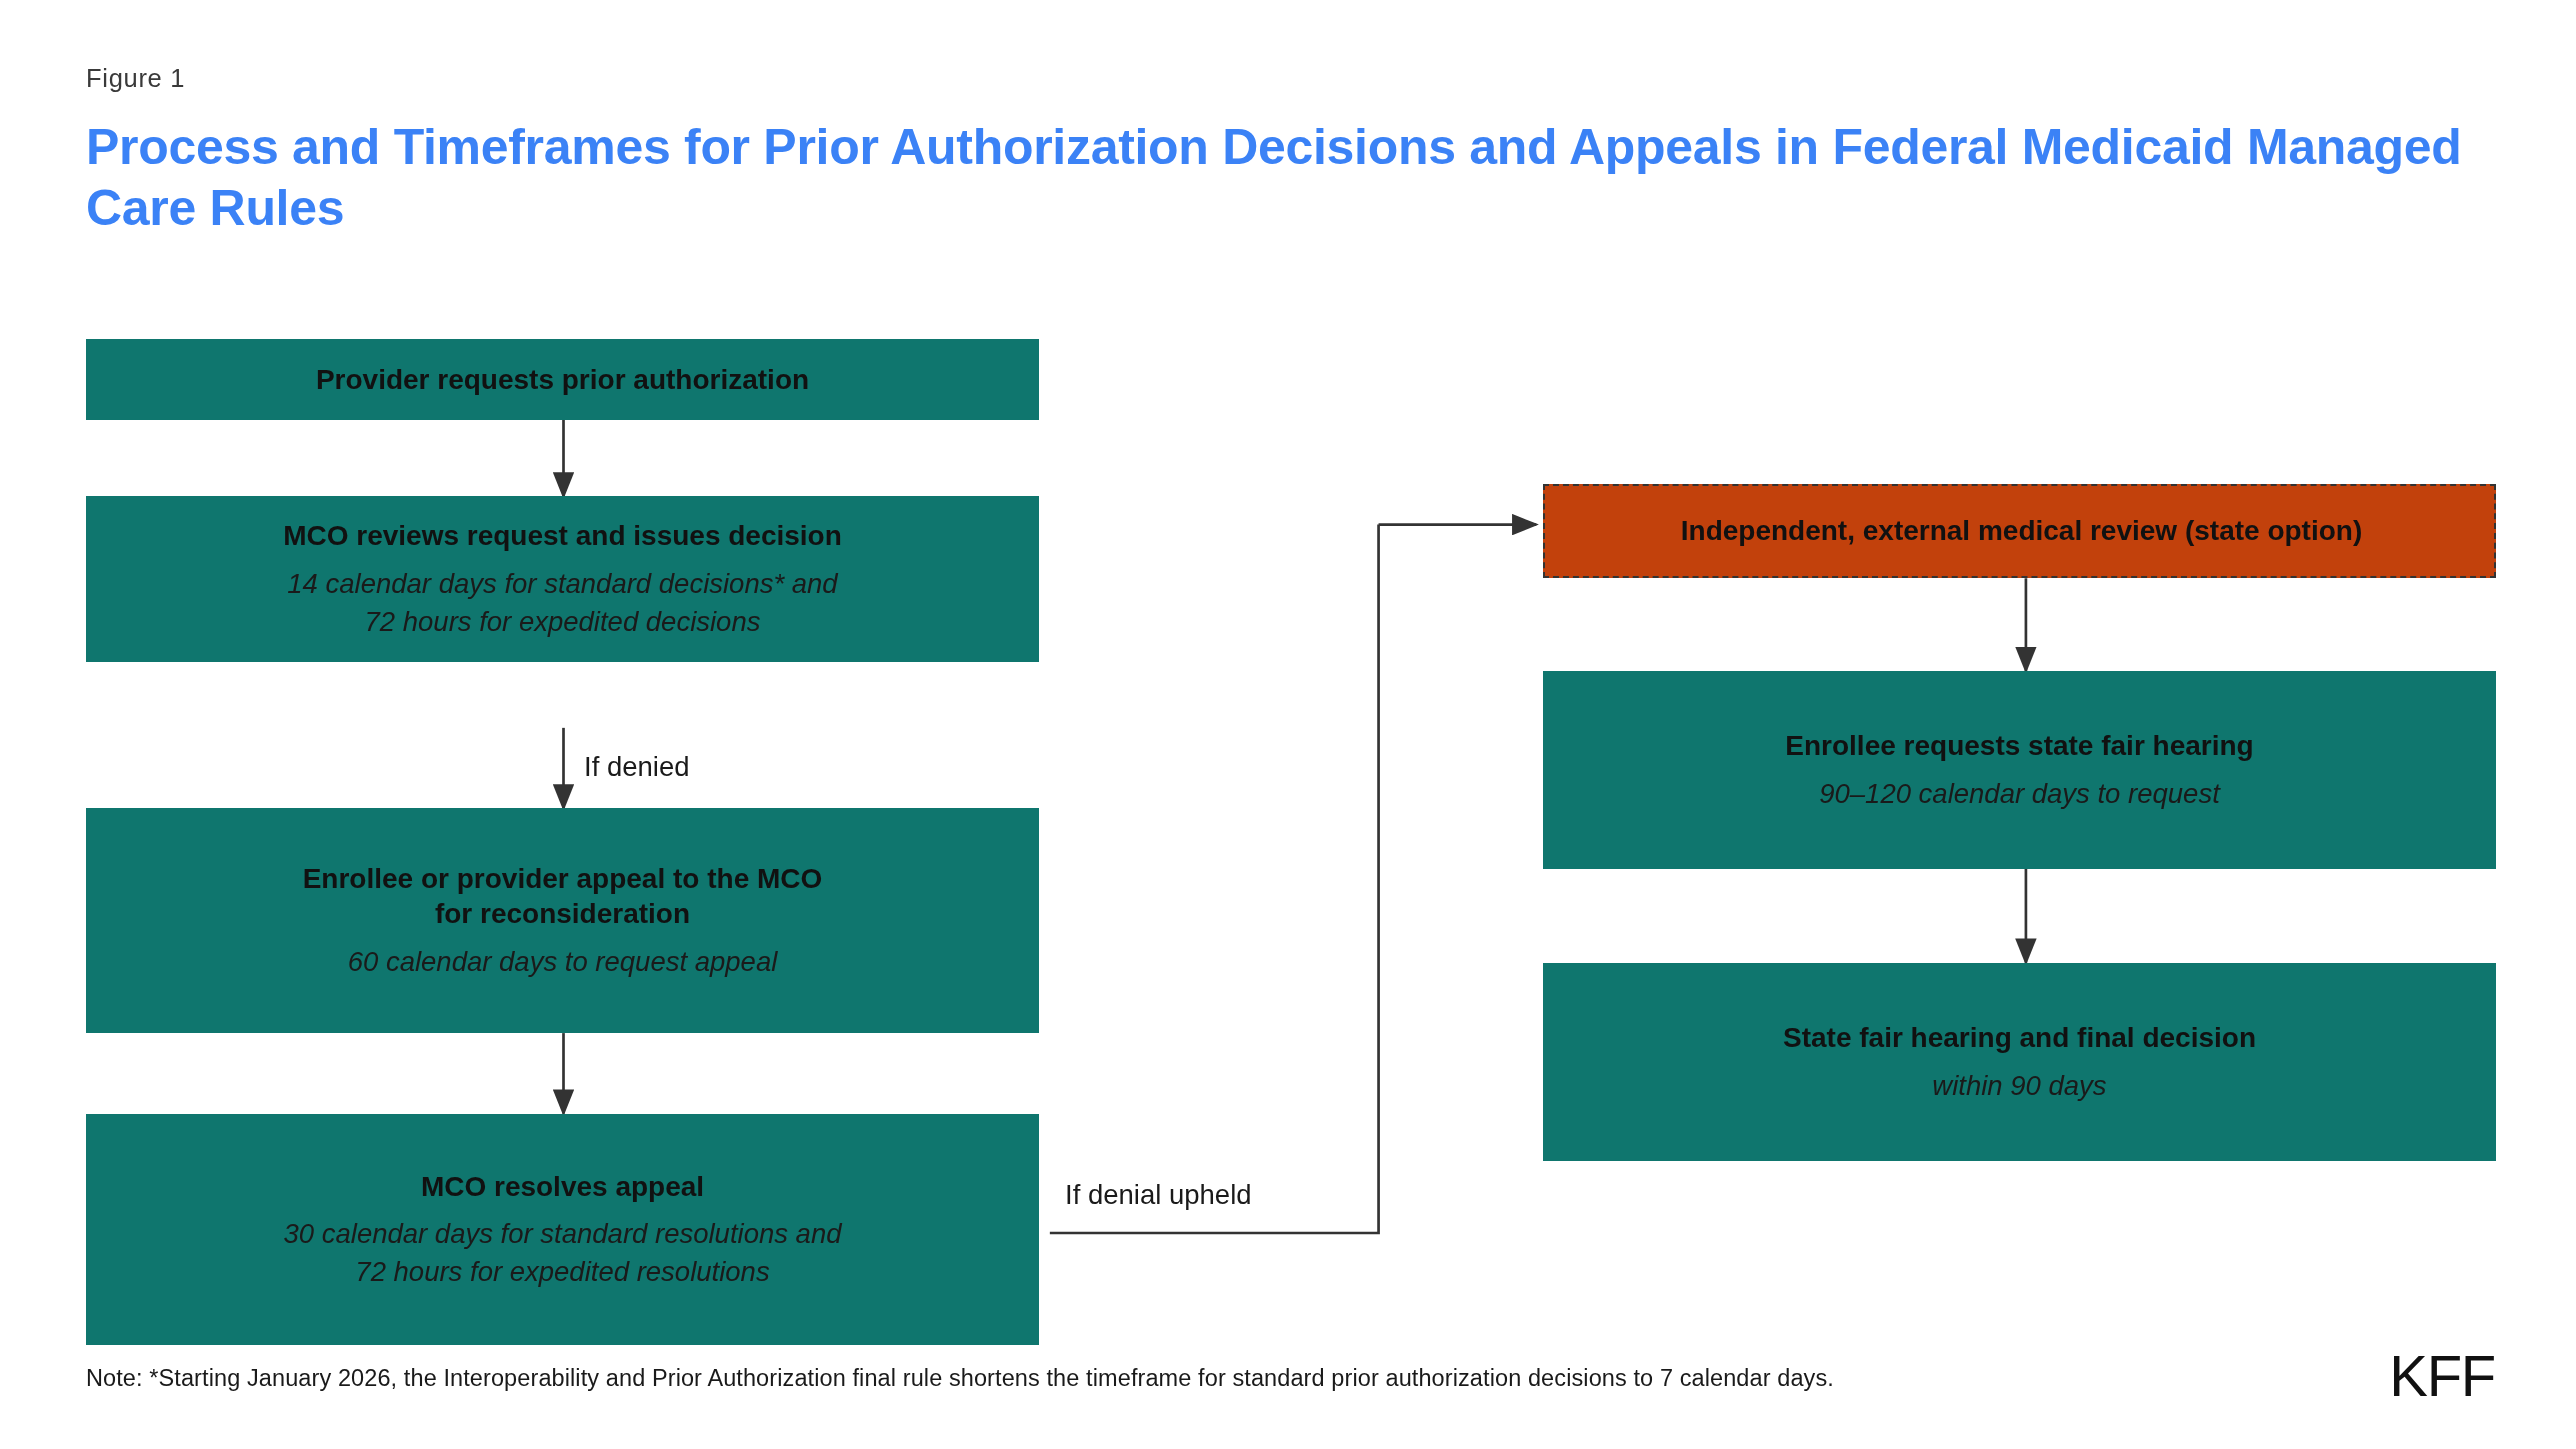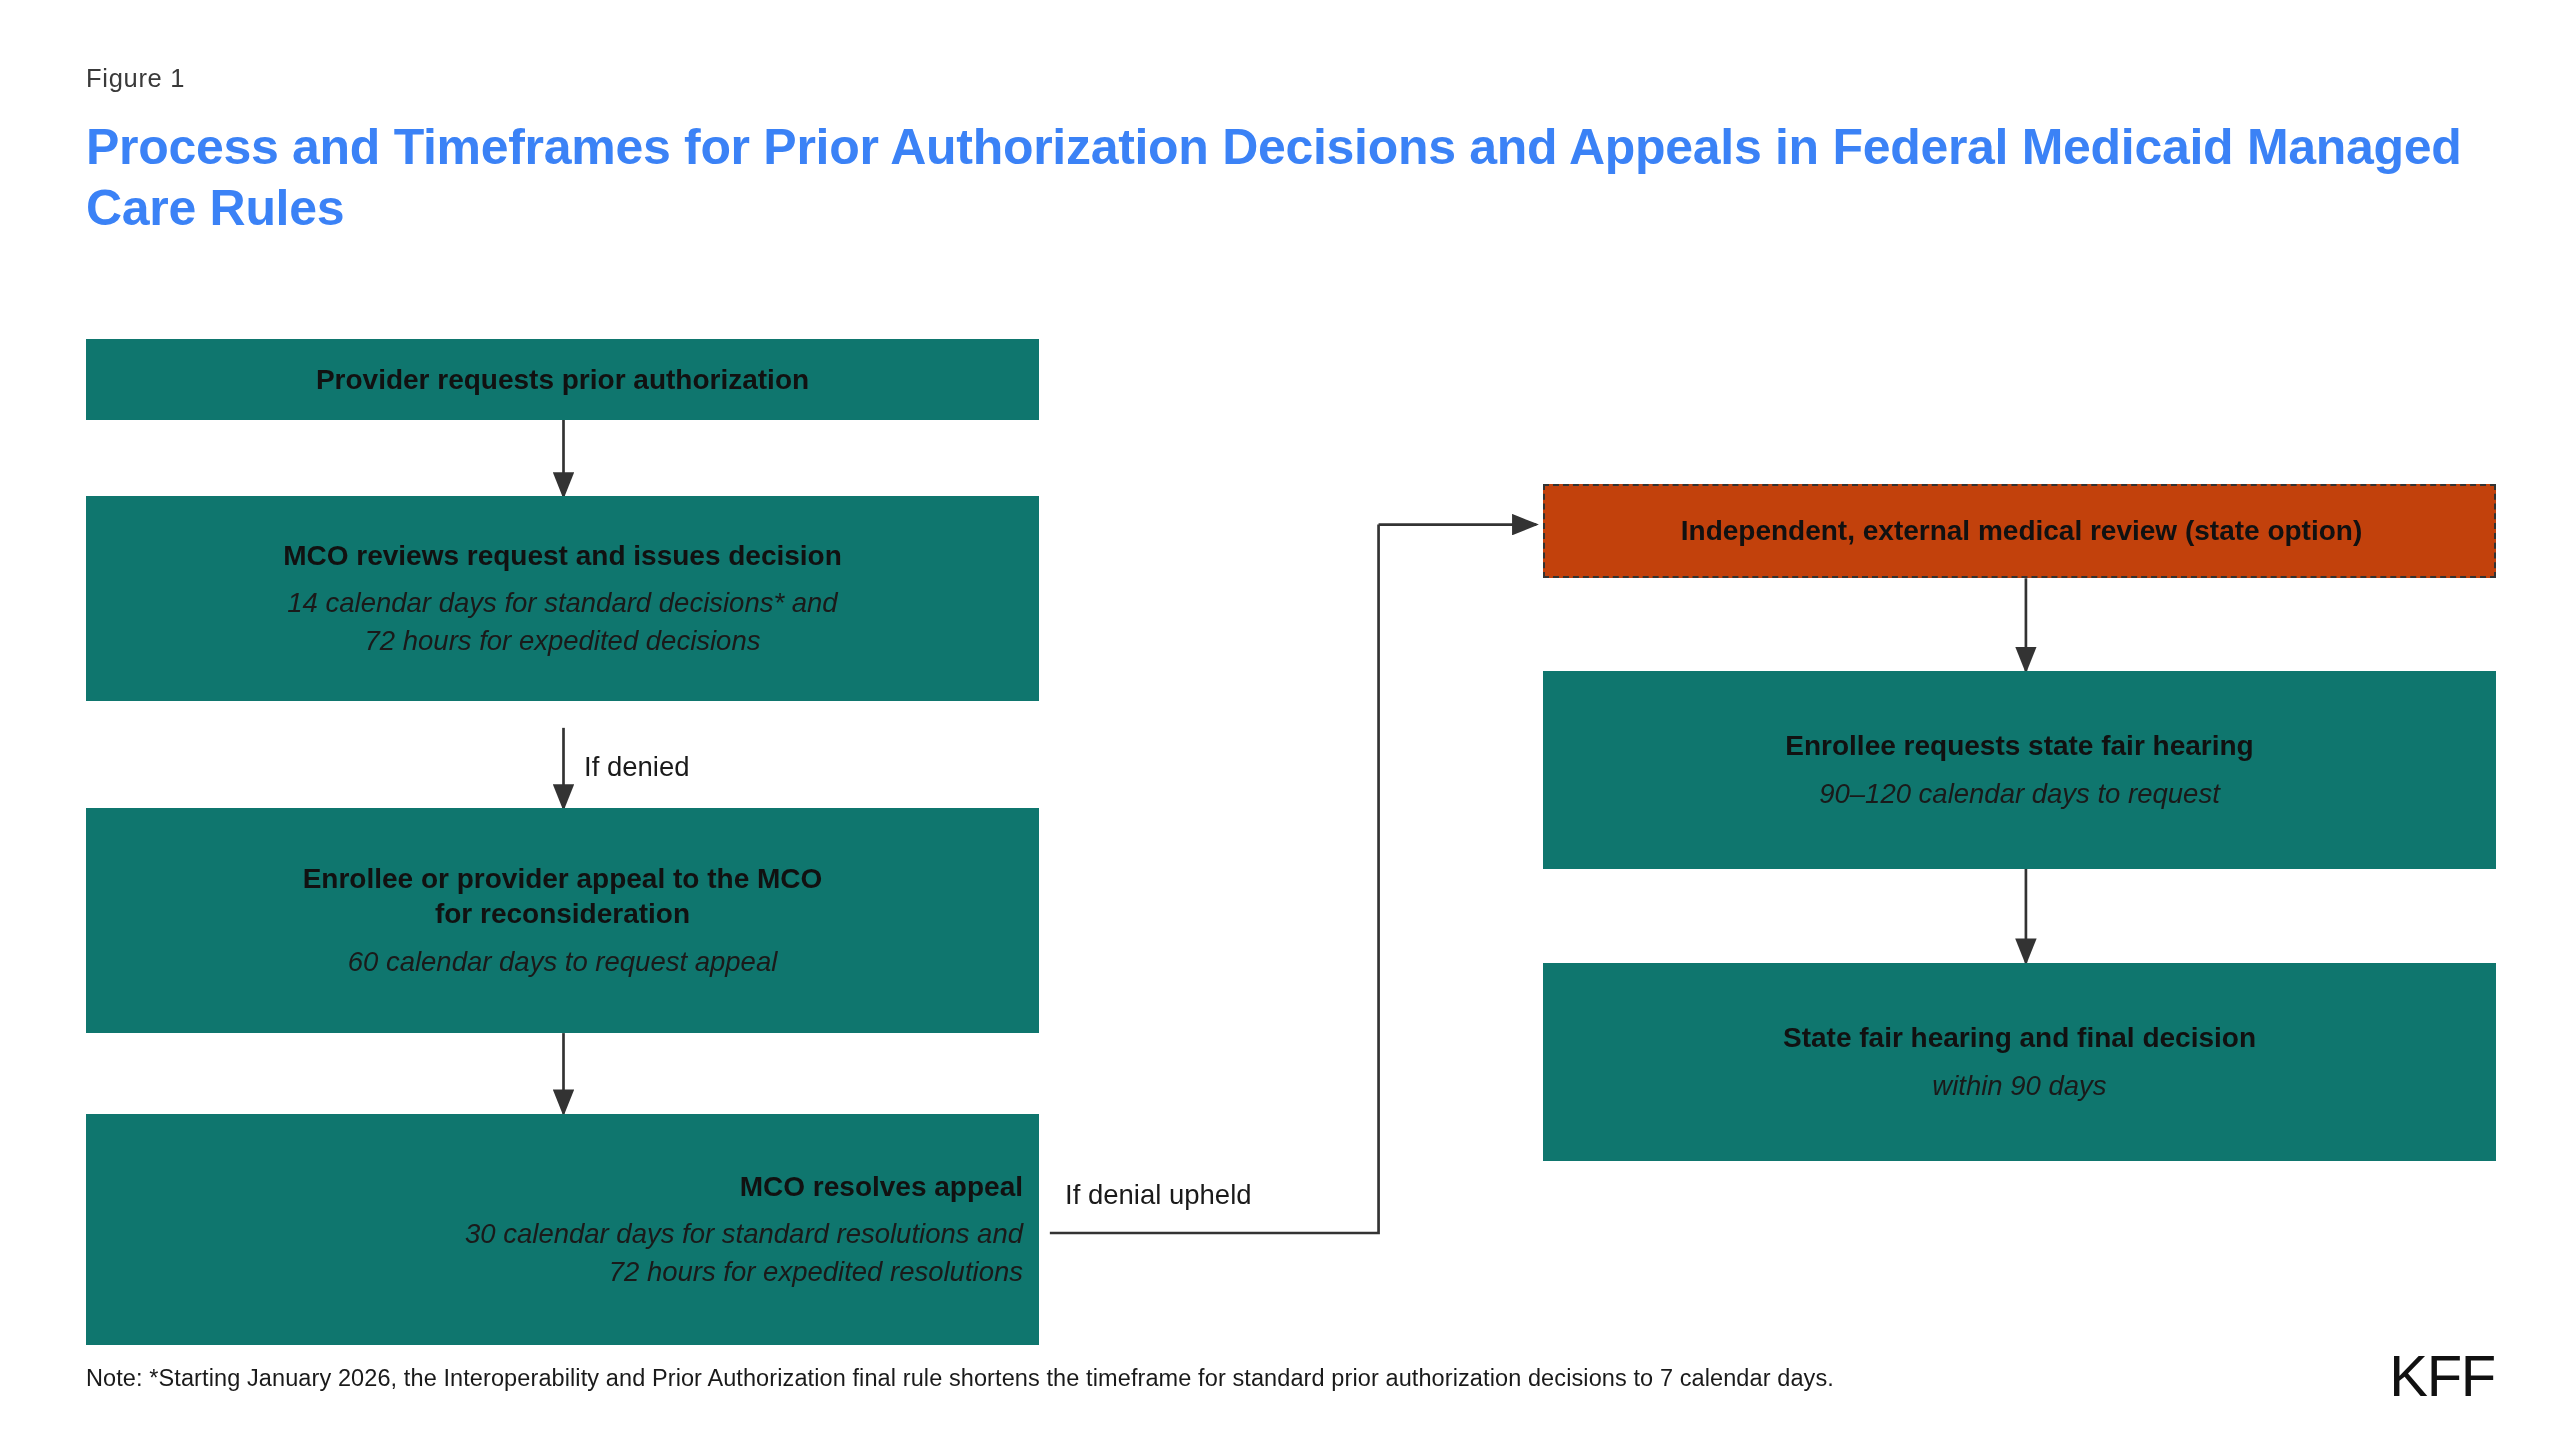--- a/index.html
+++ b/index.html
@@ -138,35 +138,35 @@
 
     <line x1="3020" y1="862" x2="3020" y2="1000" stroke="#333333" stroke-width="4" marker-end="url(#arrowhead)"></line>
 
     <line x1="3020" y1="1295" x2="3020" y2="1435" stroke="#333333" stroke-width="4" marker-end="url(#arrowhead)"></line>
   </svg>
 
   <div class="box" style="left:86px; top:339px; width:953px; height:81px;">
     <div class="headline">Provider requests prior authorization</div>
   </div>
 
-  <div class="box" style="left:86px; top:496px; width:953px; height:205px;">
+  <div class="box" style="left:86px; top:496px; width:953px; height:166px;">
     <div class="headline">MCO reviews request and issues decision</div>
     <div class="sub">14 calendar days for standard decisions* and</div>
     <div class="sub" style="margin-top:1.3px;">72 hours for expedited decisions</div>
   </div>
 
   <div class="conn-label" style="left:584px; top:751px;">If denied</div>
 
   <div class="box" style="left:86px; top:808px; width:953px; height:225px;">
     <div class="headline">Enrollee or provider appeal to the MCO</div>
     <div class="headline">for reconsideration</div>
     <div class="sub">60 calendar days to request appeal</div>
   </div>
 
-  <div class="box" style="left:86px; top:1114px; width:953px; height:231px;align-items:flex-end;">
+  <div class="box" style="left:86px; top:1114px; width:953px; height:231px;">
     <div class="headline">MCO resolves appeal</div>
     <div class="sub">30 calendar days for standard resolutions and</div>
     <div class="sub" style="margin-top:1.3px;">72 hours for expedited resolutions</div>
   </div>
 
   <div class="conn-label" style="left:1065px; top:1179px;">If denial upheld</div>
 
   <div class="box dashed" style="left:1543px; top:484px; width:953px; height:94px;">
     <div class="headline">Independent, external medical review (state option)</div>
   </div>

